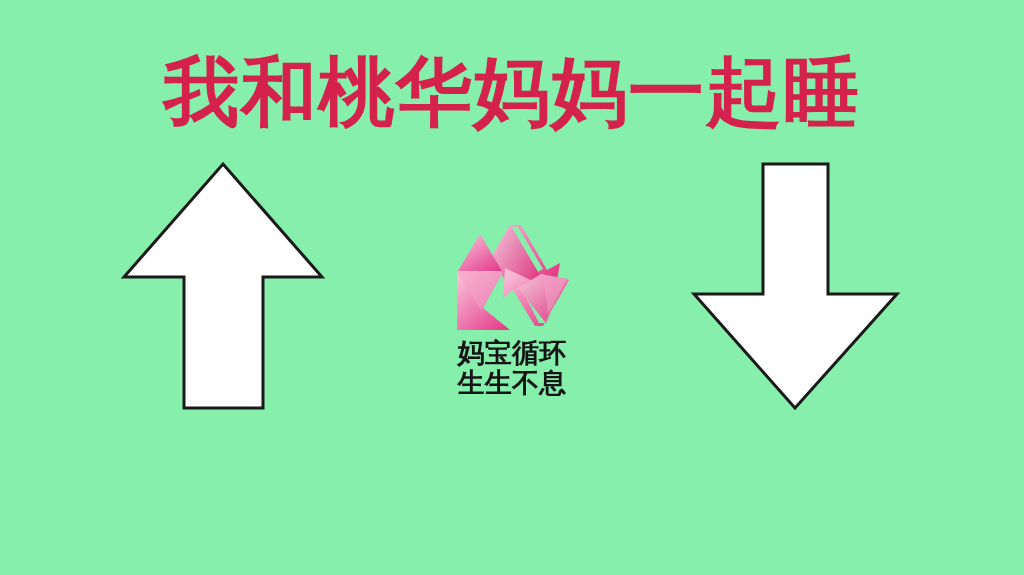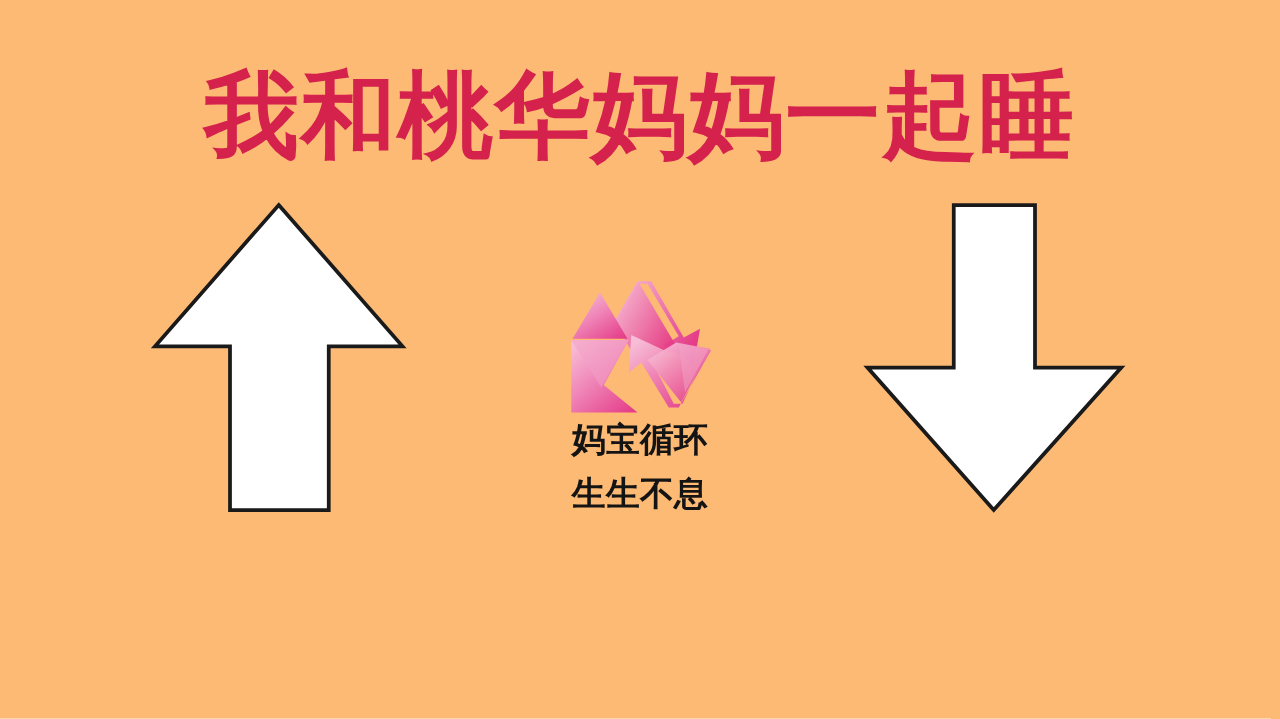--- a/index.html
+++ b/index.html
@@ -5,21 +5,21 @@
   html, body {
     margin: 0;
     padding: 0;
     background: #ffffff;
   }
 
   #canvas {
     position: relative;
     width: 1024px;
     height: 575px;
-    background: #fdba74;
+    background: #86efac;
     overflow: hidden;
     font-family: "DejaVu Sans", "Liberation Sans", sans-serif;
   }
 
   
   .slogan {
     position: absolute;
     left: 0;
     width: 1024px;
     text-align: center;
@@ -79,21 +79,21 @@
     color: #141414;
     font-family: "DejaVu Sans", "Liberation Sans", sans-serif;
     font-weight: 700;
     font-size: 27px;
     line-height: 1.08;
     letter-spacing: 0.01em;
     white-space: nowrap;
   }
 
   #badge-line-1 { margin-top: 4px; text-align: center; }
-  #badge-line-2 { margin-top: 14px; }
+  #badge-line-2 { margin-top: 1px; }
 </style>
 </head>
 <body>
 
 <div id="canvas">
 
   <div class="slogan" id="slogan-top">我和桃华妈妈一起睡</div>
 
   <div class="big-arrow" id="arrow-up-wrap">
     <svg width="210" height="256" viewBox="0 0 210 256" aria-hidden="true">

